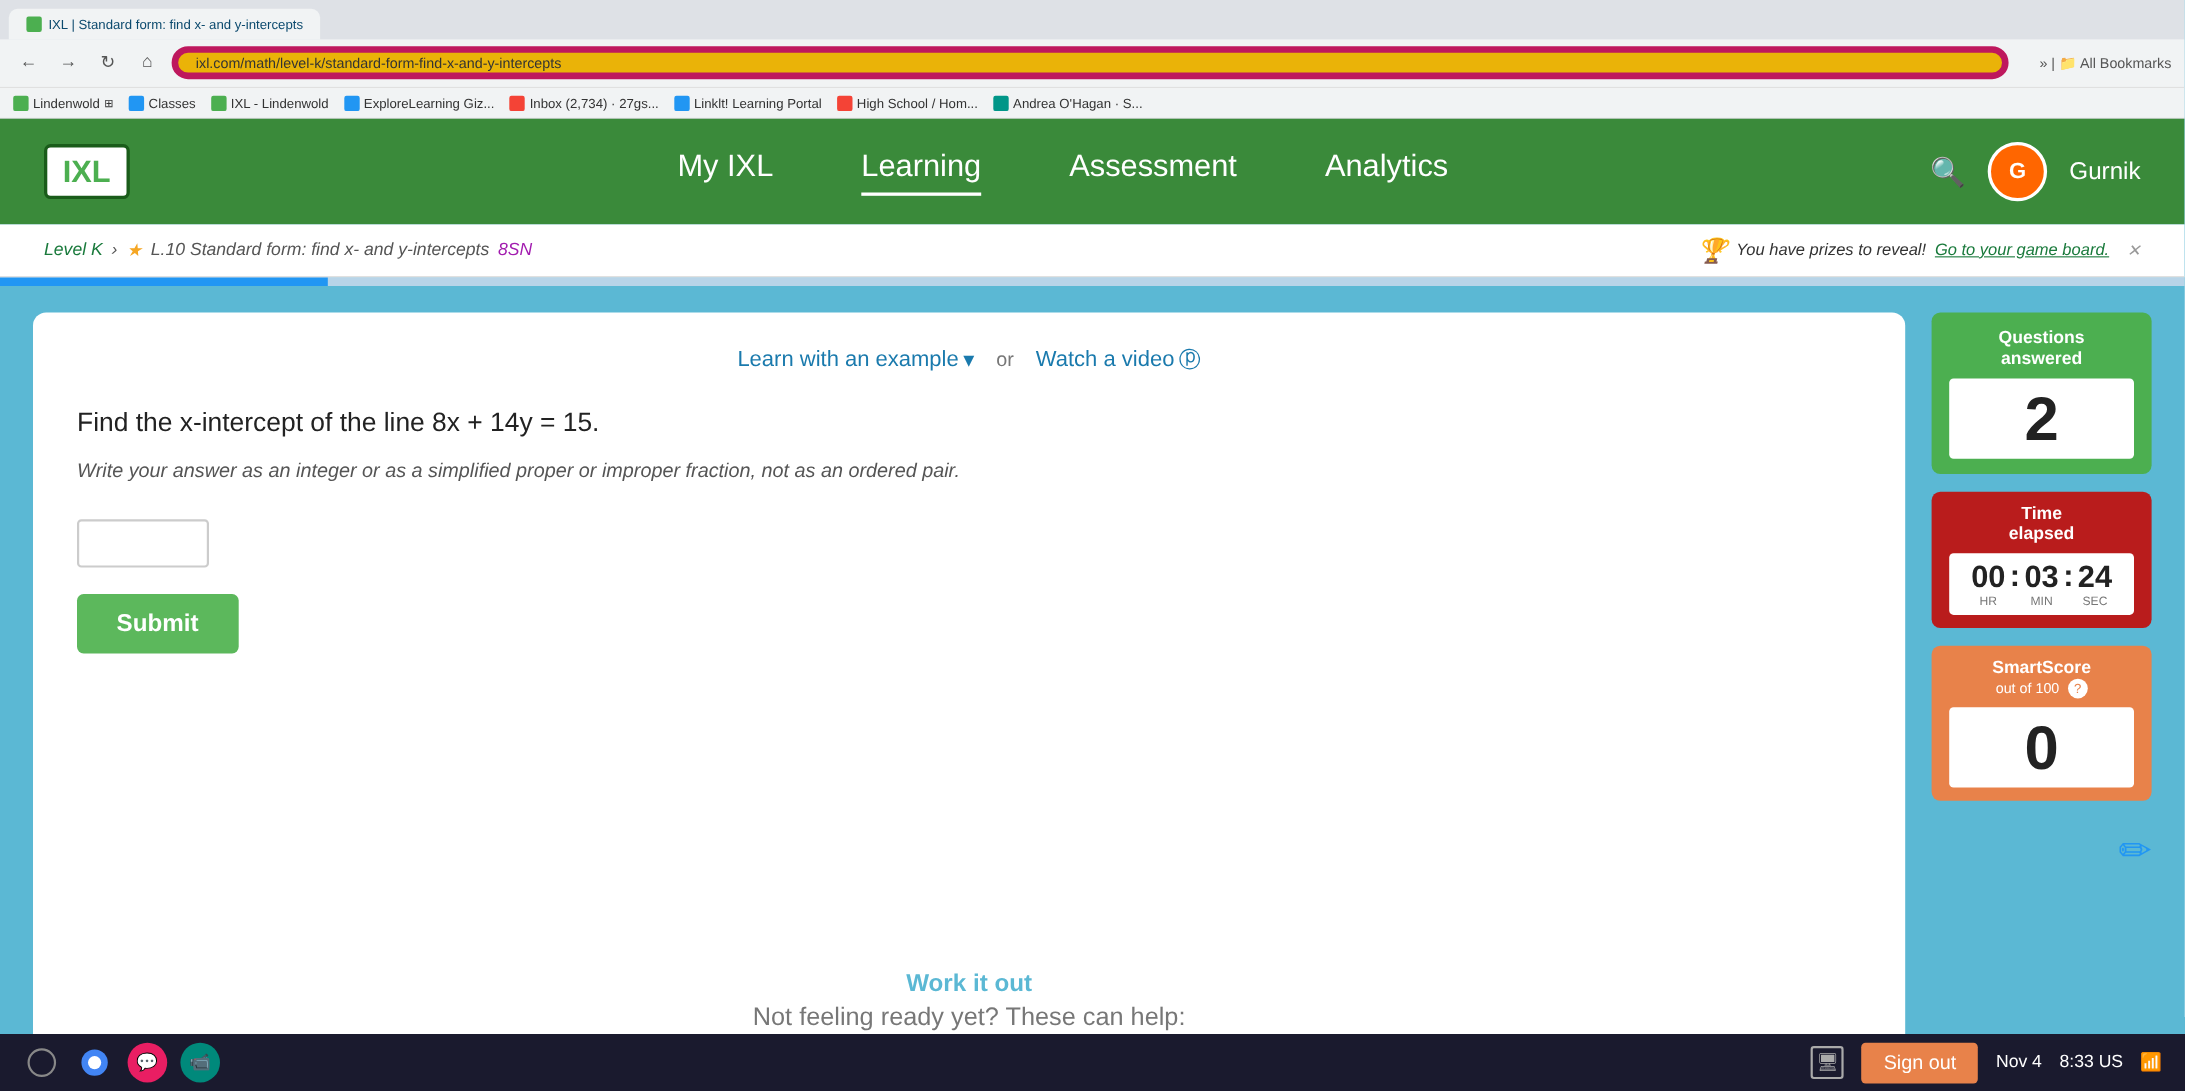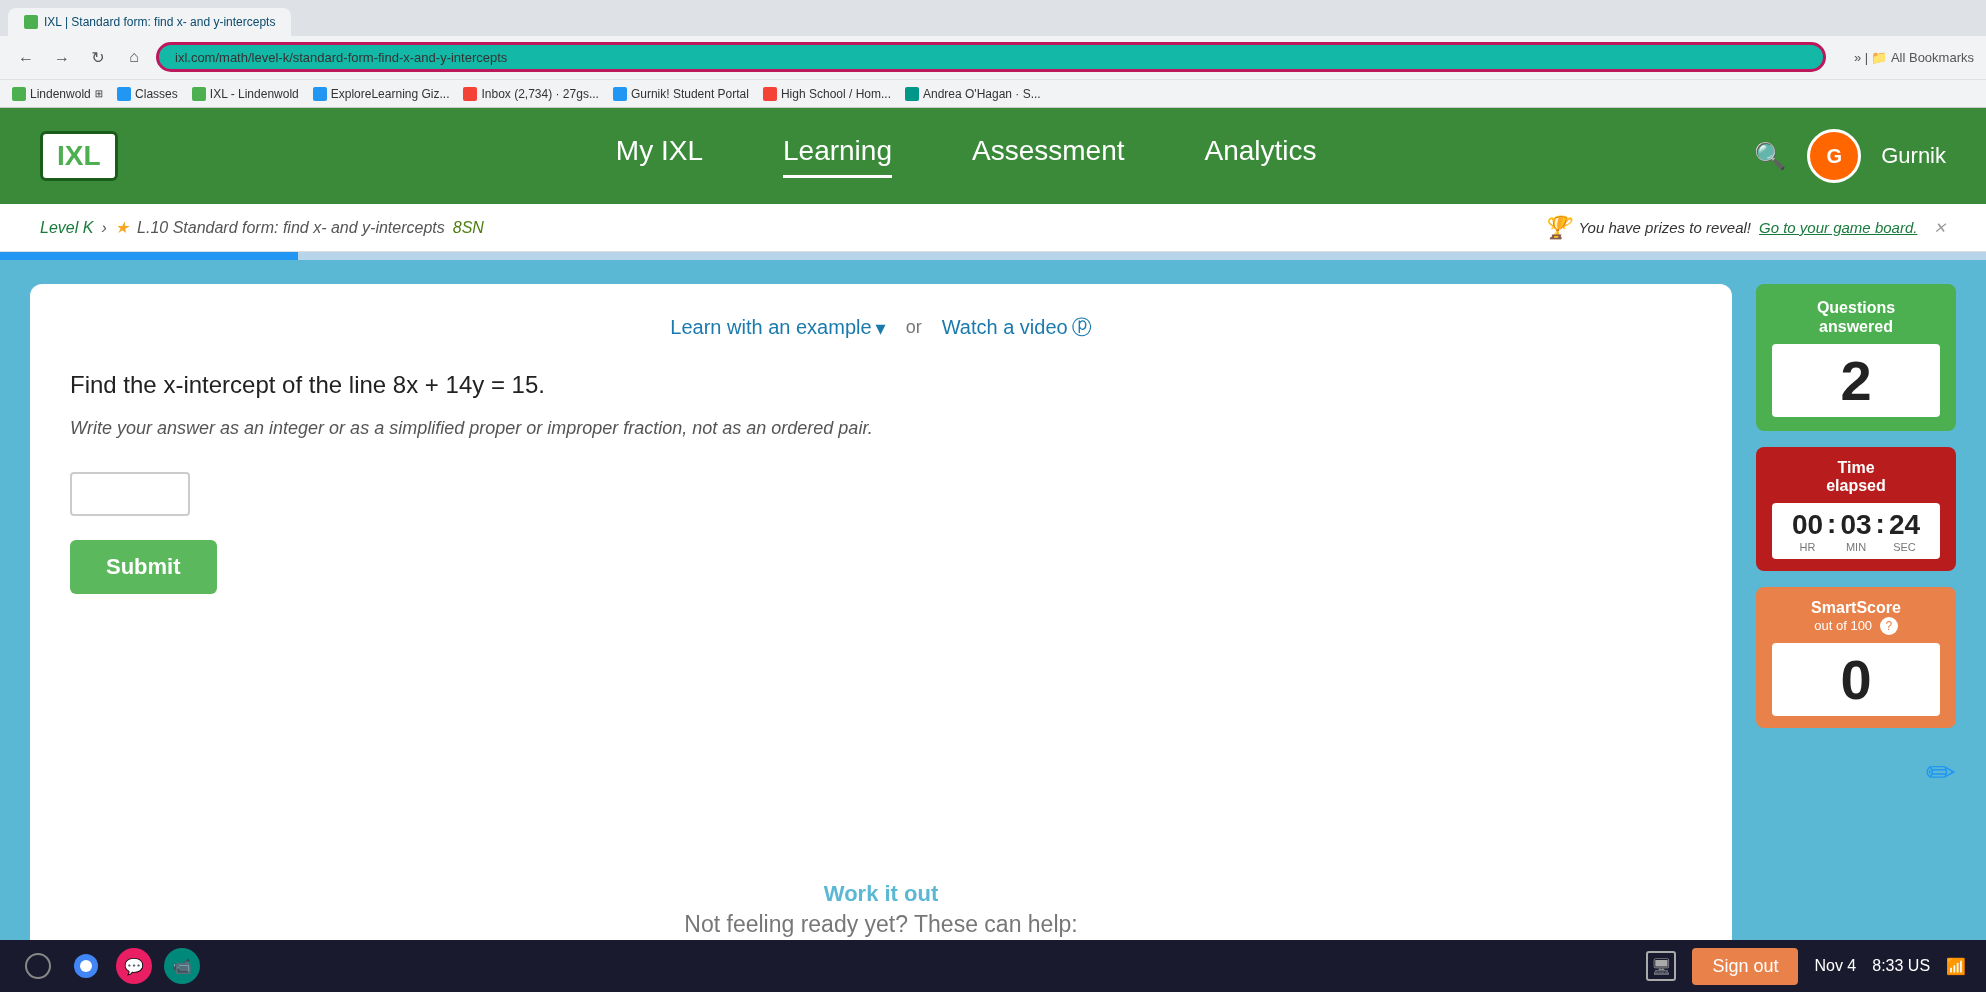--- a/index.html
+++ b/index.html
@@ -63,22 +63,22 @@
       display: flex;
       align-items: center;
       justify-content: center;
       font-size: 16px;
       color: #555;
     }
     .url-bar {
       flex: 1;
       height: 30px;
       border-radius: 15px;
-      border: 3px solid #be185d;
-      background: #14b8a6;
+      border: 6px solid #be185d;
+      background: #eab308;
       padding: 0 16px;
       font-size: 13px;
       color: #333;
       display: flex;
       align-items: center;
       gap: 6px;
     }
     .url-text { font-size: 13px; color: #333; }
     .bookmarks-bar {
       height: 28px;
@@ -515,21 +515,21 @@
     <div class="bookmark-item">
       <span class="bm-icon bm-blue"></span>
       <span>ExploreLearning Giz...</span>
     </div>
     <div class="bookmark-item">
       <span class="bm-icon bm-red"></span>
       <span>Inbox (2,734) · 27gs...</span>
     </div>
     <div class="bookmark-item">
       <span class="bm-icon bm-blue"></span>
-      <span>Gurnik! Student Portal</span>
+      <span>Linklt! Learning Portal</span>
     </div>
     <div class="bookmark-item">
       <span class="bm-icon bm-red"></span>
       <span>High School / Hom...</span>
     </div>
     <div class="bookmark-item">
       <span class="bm-icon bm-teal"></span>
       <span>Andrea O'Hagan · S...</span>
     </div>
   </div>
@@ -551,21 +551,21 @@
     <span class="user-name">Gurnik</span>
   </div>
 </div>
 
 <div class="breadcrumb-bar">
   <div class="breadcrumb">
     <a>Level K</a>
     <span>›</span>
     <span class="star">★</span>
     <span>L.10 Standard form: find x- and y-intercepts</span>
-    <span style="color:#4d7c0f;">8SN</span>
+    <span style="color:#a21caf;">8SN</span>
   </div>
   <div class="prize-banner">
     <span class="prize-icon">🏆</span>
     <span>You have prizes to reveal!</span>
     <span class="prize-link">Go to your game board.</span>
     <span class="prize-close">✕</span>
   </div>
 </div>
 
 <div class="progress-bar-container">

